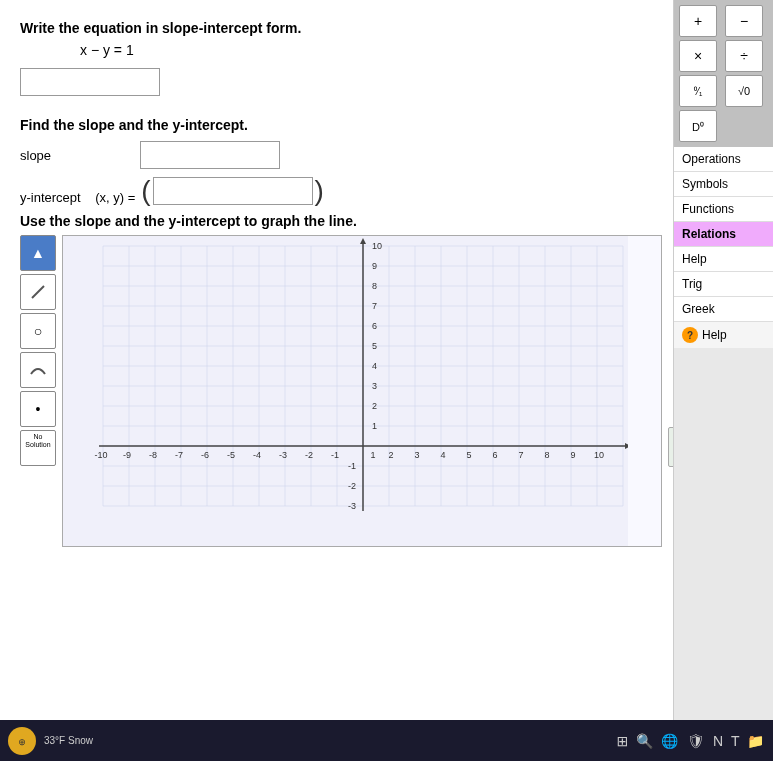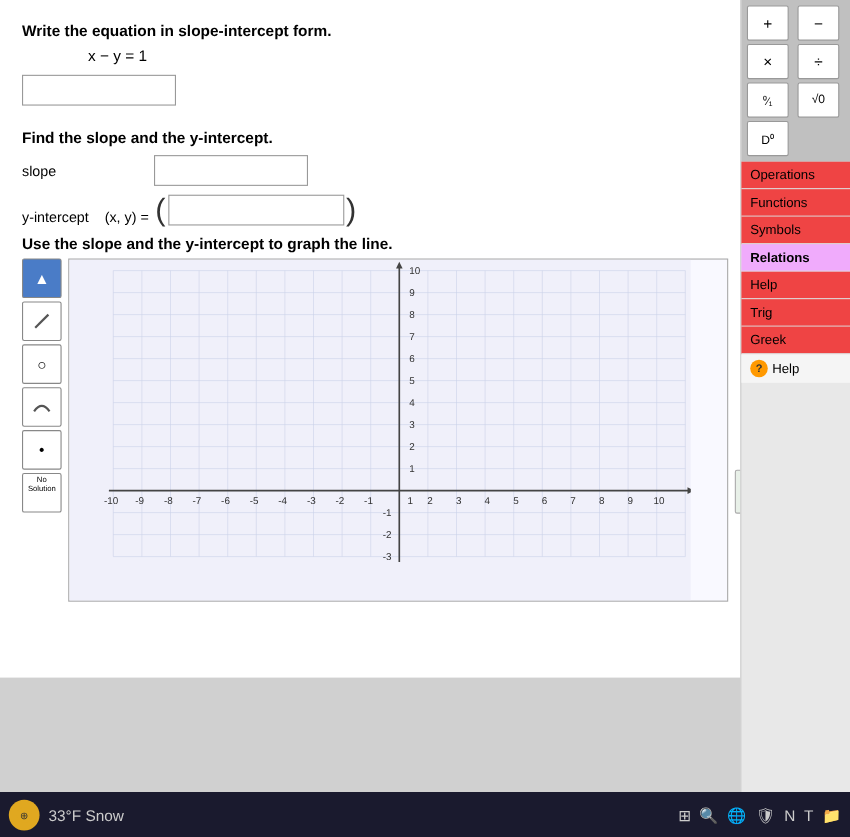--- a/index.html
+++ b/index.html
@@ -11,21 +11,21 @@
       font-size: 13px;
       overflow: hidden;
       position: relative;
     }
 
     .main-content {
       background: #fff;
       position: absolute;
       top: 0; left: 0;
       width: 730px;
-      height: 616px;
+      height: 720px;
       padding: 20px 20px 10px 20px;
     }
 
     .problem-section {
       margin-bottom: 10px;
     }
 
     .problem-title {
       font-weight: bold;
       font-size: 14px;
@@ -135,21 +135,21 @@
 
     .side-menu {
       padding: 0;
     }
 
     .side-menu-item {
       padding: 5px 8px;
       font-size: 12px;
       cursor: pointer;
       border-bottom: 1px solid #ddd;
-      background: #ef4444;
+      background: #ffffff;
     }
 
     .side-menu-item.active {
       background: #f0abfc;
       font-weight: bold;
     }
 
     .help-item {
       display: flex;
       align-items: center;
@@ -289,21 +289,21 @@
       border-radius: 50%;
       display: flex;
       align-items: center;
       justify-content: center;
       font-size: 10px;
       color: #333;
     }
 
     .taskbar-text {
       color: #ccc;
-      font-size: 14px;
+      font-size: 10px;
       margin-left: 2px;
     }
 
     .taskbar-icons {
       display: flex;
       gap: 8px;
       margin-left: auto;
       align-items: center;
     }
 
@@ -488,22 +488,22 @@
     <button class="math-btn">−</button>
     <button class="math-btn">×</button>
     <button class="math-btn">÷</button>
     <button class="math-btn" style="font-size:10px;">⁰⁄₁</button>
     <button class="math-btn" style="font-size:11px;">√0</button>
     <button class="math-btn" style="font-size:11px;">D⁰</button>
   </div>
 
   <div class="side-menu">
     <div class="side-menu-item">Operations</div>
+    <div class="side-menu-item">Symbols</div>
     <div class="side-menu-item">Functions</div>
-    <div class="side-menu-item">Symbols</div>
     <div class="side-menu-item active">Relations</div>
     <div class="side-menu-item">Help</div>
     <div class="side-menu-item">Trig</div>
     <div class="side-menu-item">Greek</div>
     <div class="help-item">
       <div class="help-icon">?</div>
       <span>Help</span>
     </div>
   </div>
 </div>

